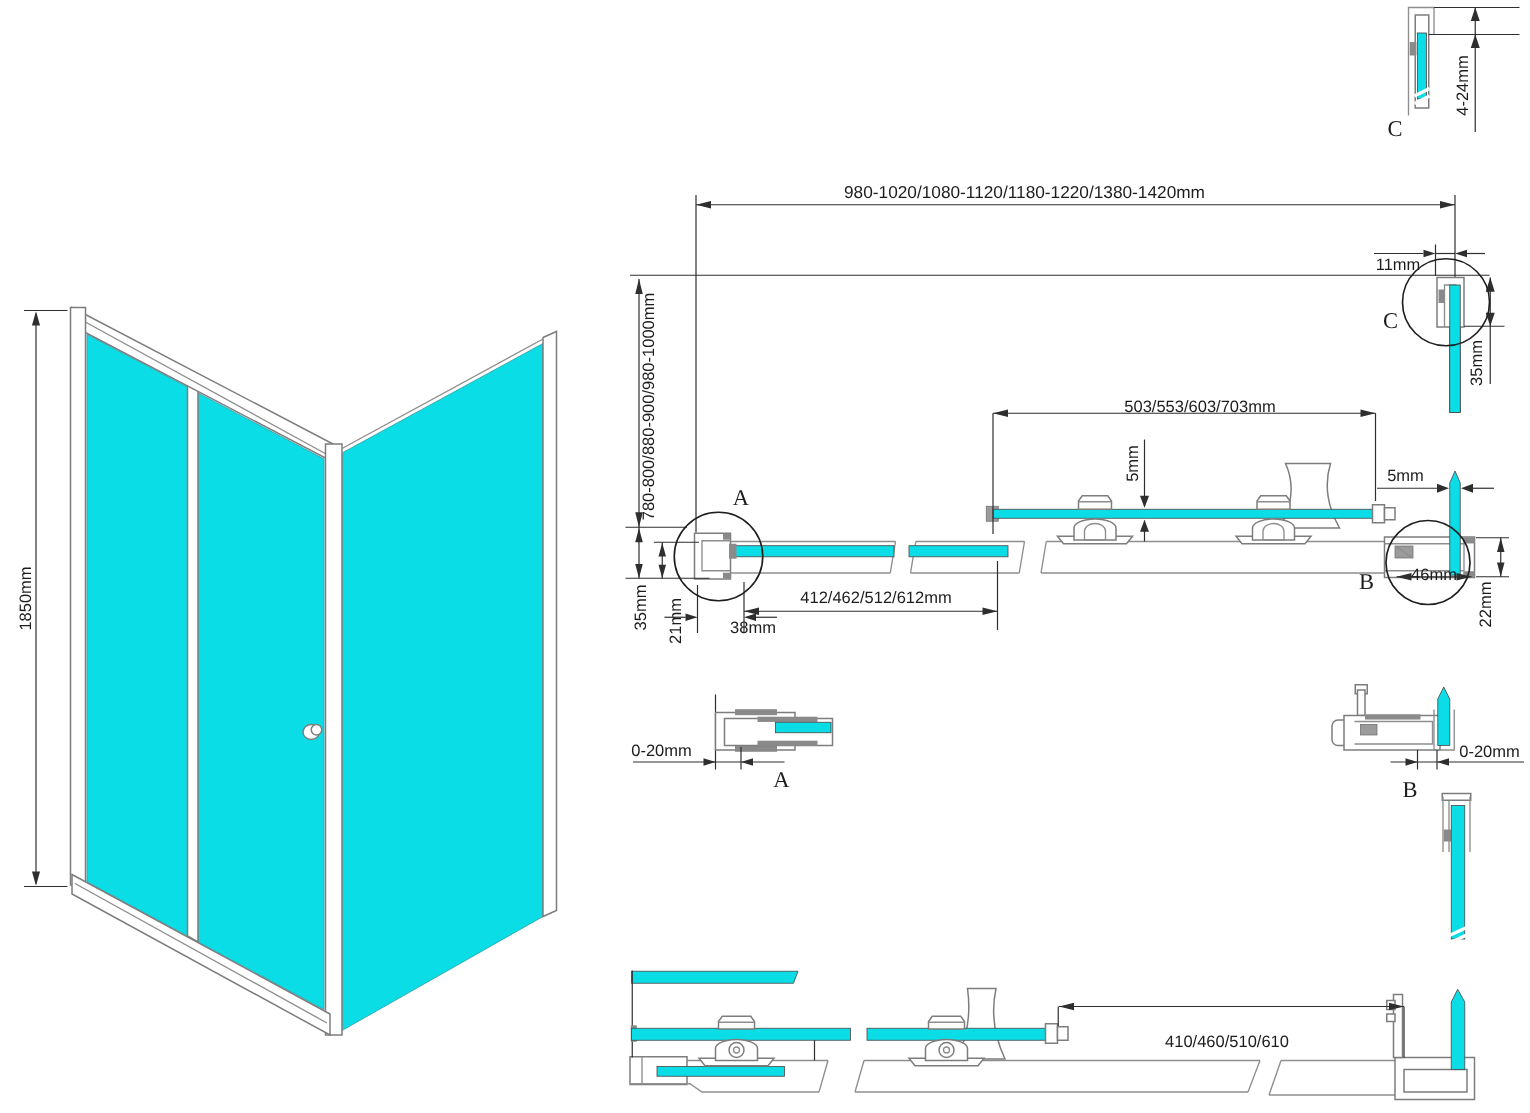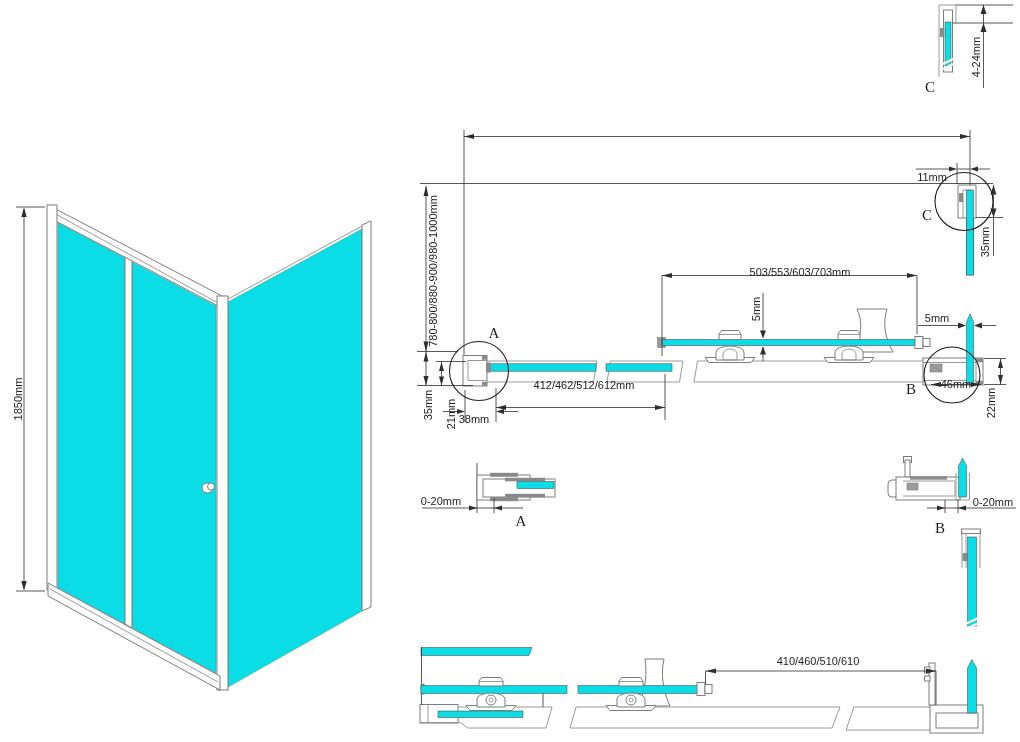--- a/index.html
+++ b/index.html
@@ -309,36 +309,37 @@
 
     <line class="dimline" x1="706" y1="671" x2="936" y2="671"></line>
     <polygon class="arrow" points="706,671 716,668.5 716,673.5"></polygon>
     <polygon class="arrow" points="936,671 926,668.5 926,673.5"></polygon>
     <line class="dimline" x1="705.5" y1="671" x2="705.5" y2="684"></line>
     <line class="dimline" x1="936" y1="671" x2="936" y2="705"></line>
   </g>
 </svg>
 
 <span class="dim rot" style="left:18px;top:399px">1850mm</span>
+<span class="dim big" style="left:683px;top:129px">980-1020/1080-1120/1180-1220/1380-1420mm</span>
 <span class="dim rot" style="left:433px;top:271px">780-800/880-900/980-1000mm</span>
 <span class="dim" style="left:800px;top:272px">503/553/603/703mm</span>
-<span class="dim" style="left:584px;top:385px">412/462/512/612mm</span>
+<span class="dim" style="left:584px;top:399px">412/462/512/612mm</span>
 <span class="dim" style="left:932px;top:177px">11mm</span>
 <span class="dim rot" style="left:985px;top:242px">35mm</span>
 <span class="dim rot" style="left:756px;top:309px">5mm</span>
 <span class="dim" style="left:937px;top:318px">5mm</span>
 <span class="dim rot" style="left:428px;top:405px">35mm</span>
 <span class="dim rot" style="left:451px;top:414px">21mm</span>
-<span class="dim" style="left:474px;top:419px">38mm</span>
+<span class="dim" style="left:502px;top:419px">38mm</span>
 <span class="dim" style="left:956px;top:384px">46mm</span>
 <span class="dim rot" style="left:991px;top:403px">22mm</span>
 <span class="cap" style="left:494px;top:333px">A</span>
 <span class="cap" style="left:911px;top:389px">B</span>
 <span class="cap" style="left:927px;top:215px">C</span>
 <span class="dim rot" style="left:976px;top:57px">4-24mm</span>
 <span class="cap" style="left:930px;top:87px">C</span>
 <span class="dim" style="left:441px;top:501px">0-20mm</span>
 <span class="cap" style="left:521px;top:521px">A</span>
 <span class="dim" style="left:993px;top:502px">0-20mm</span>
 <span class="cap" style="left:940px;top:528px">B</span>
-<span class="dim" style="left:818px;top:661px">410/460/510/610</span>
+<span class="dim" style="left:818px;top:695px">410/460/510/610</span>
 
 </div>
 
 </body></html>

